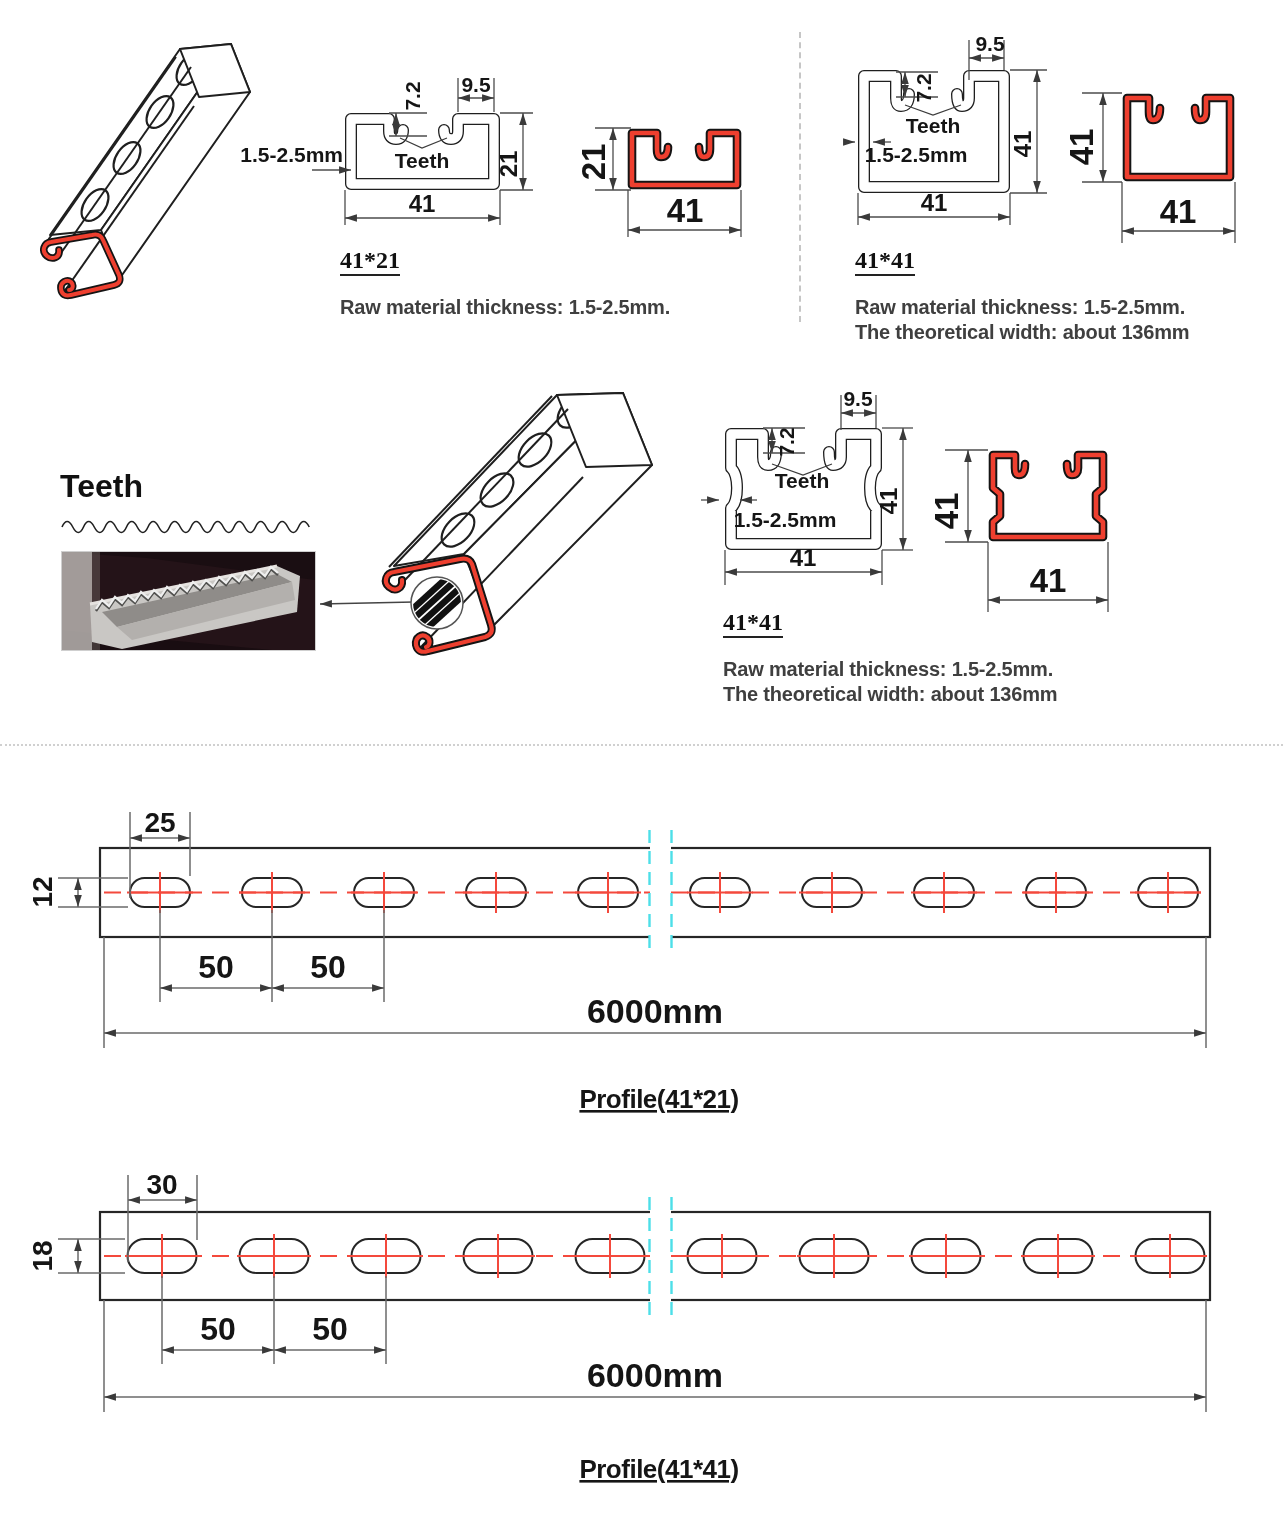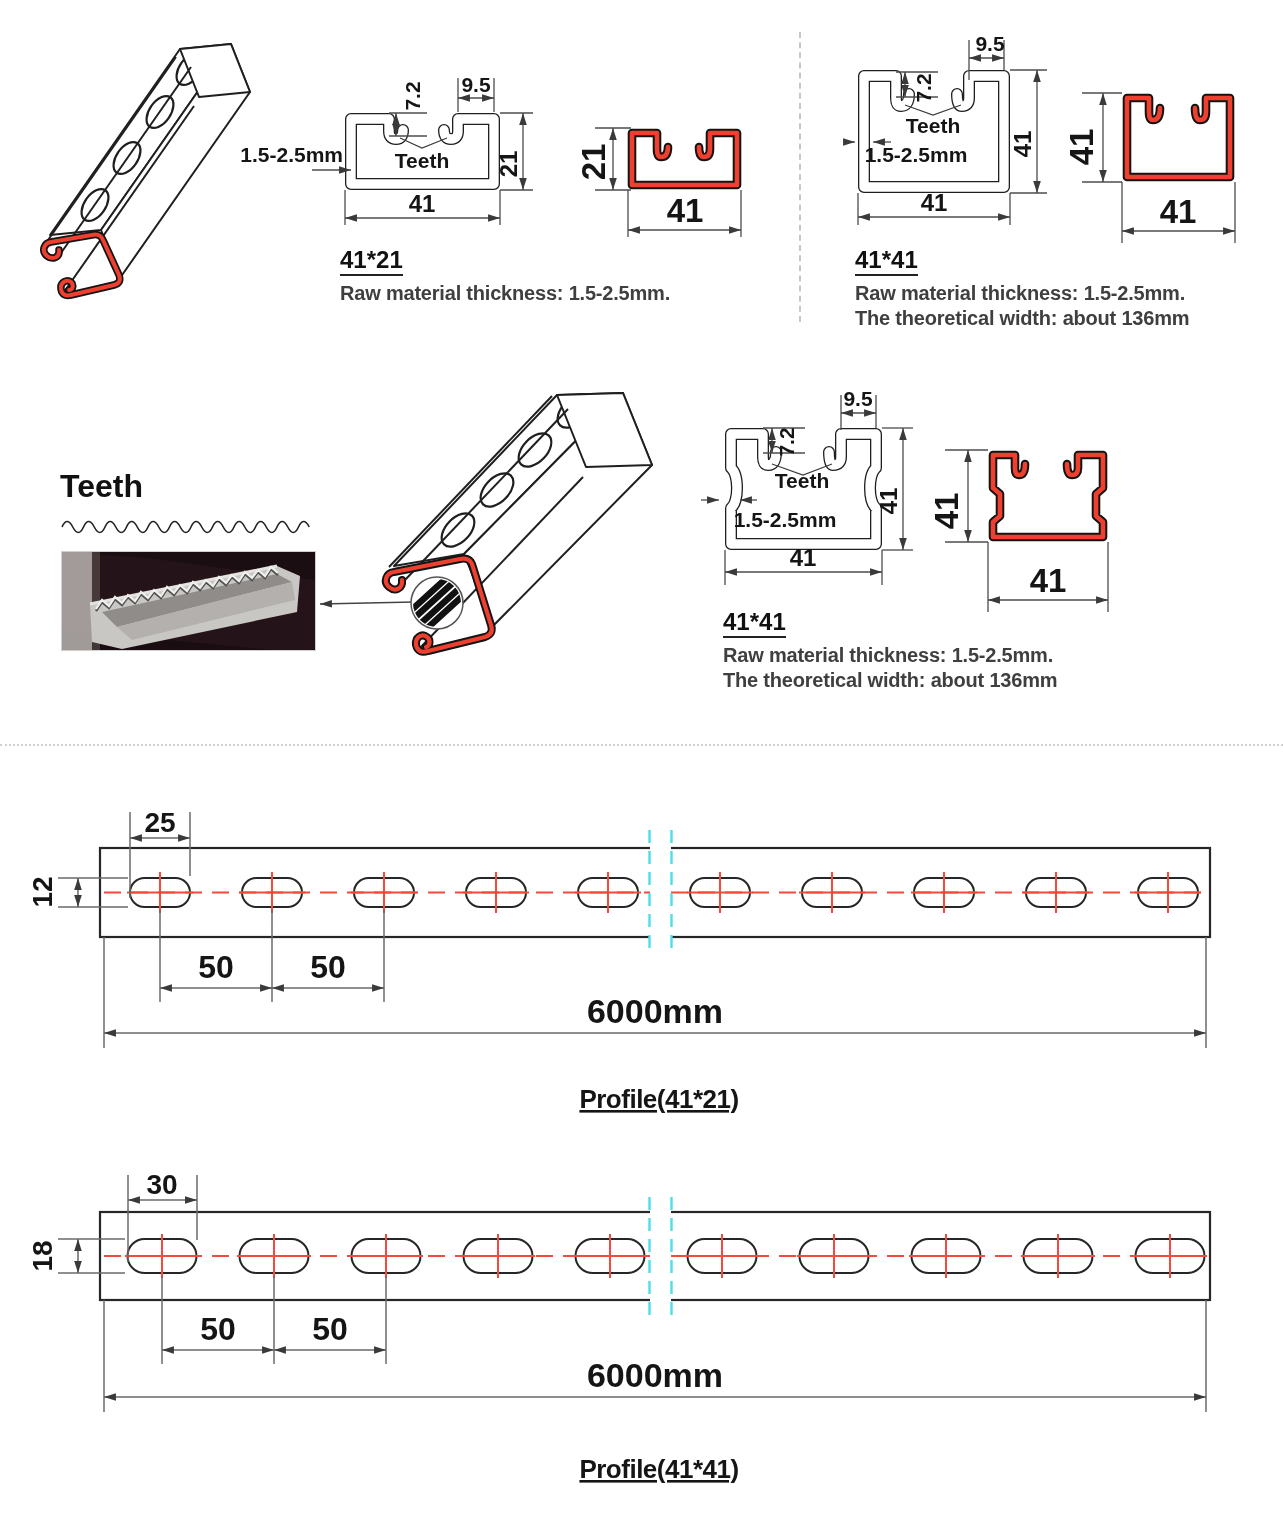--- a/index.html
+++ b/index.html
@@ -23,23 +23,23 @@
   .ldr{stroke:#3c3c3c;stroke-width:1.2;fill:none;}
   .edge{stroke:#1f1f1f;stroke-width:2;fill:none;}
   .face{fill:#ffffff;stroke:#1f1f1f;stroke-width:2;stroke-linejoin:round;}
   .hole{fill:#ffffff;stroke:#1f1f1f;stroke-width:2.2;}
   .strip{fill:#ffffff;stroke:#262626;stroke-width:2.2;}
   .slot{fill:#ffffff;stroke:#262626;stroke-width:2;}
   .red{stroke:#f4493c;stroke-width:2;fill:none;}
   .cyan{stroke:#4ddfe8;stroke-width:2.4;fill:none;}
   .spec{position:absolute;width:440px;}
   .spec-title{display:inline-block;font-size:24px;font-weight:700;color:#111;
-              border-bottom:2px solid #222;padding-bottom:2px;line-height:24px;}
+              border-bottom:2px solid #222;padding-bottom:2px;line-height:24px;font-family:Liberation Serif, serif;}
   .spec-line{font-size:20px;font-weight:600;color:#3f3f3f;letter-spacing:-0.2px;line-height:23px;margin-top:2px;}
-  .spec-line:first-of-type{margin-top:6px;}
+  .spec-line:first-of-type{margin-top:20px;}
   .teeth-h{position:absolute;left:60px;top:468px;font-size:32px;font-weight:700;color:#111;}
   .vdiv{position:absolute;left:799px;top:32px;height:290px;width:0;border-left:2px dashed #c6c6c6;}
   .hdiv{position:absolute;left:0;top:744px;width:1283px;height:0;border-top:2px dotted #d0d0d0;}
 </style>
 </head>
 <body>
 
 <div id="page">
 
   <svg class="abs" style="left:0;top:0" width="0" height="0">

